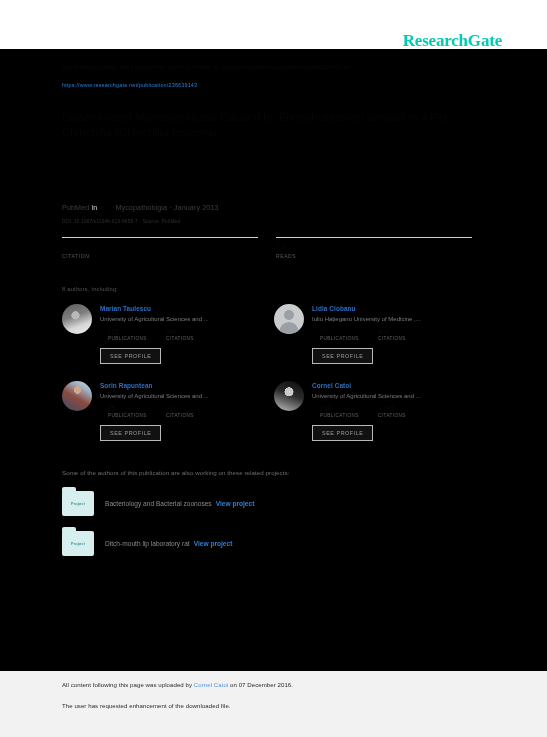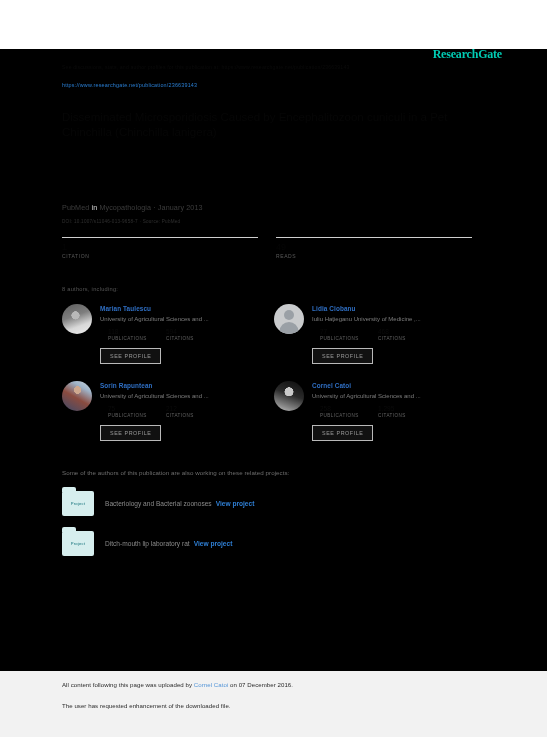--- a/index.html
+++ b/index.html
@@ -28,24 +28,24 @@
   }
   
   .footer-band {
     position: absolute; left: 0; top: 671px;
     width: 547px; height: 66px;
     background: #f2f2f2;
   }
 
   
   .rg-logo {
-    position: absolute; right: 45px; top: 47px;
+    position: absolute; right: 45px; top: 31px;
     font-family: "Liberation Serif", serif;
     font-weight: bold;
-    font-size: 12px;
+    font-size: 17px;
     letter-spacing: -0.2px;
     color: #00ccb4;
     white-space: nowrap;
   }
 
   
   .content {
     position: absolute;
     left: 62px; top: 49px;
     width: 425px;
@@ -73,21 +73,21 @@
     width: 400px;
   }
 
   .article-meta {
     margin-top: 62px;
     font-size: 7.2px;
     color: #3d3d3d;
     letter-spacing: 0.1px;
   }
   .article-meta .em { color: #d9d9d9; }
-  .article-meta .jrnl { color: #3d3d3d; }
+  .article-meta .jrnl { color: #3d3d3d; margin-left: 16px; }
   .doi-line {
     margin-top: 7px;
     font-size: 4.6px;
     color: #303030;
     letter-spacing: 0.25px;
   }
 
   
   .stats {
     display: flex;

